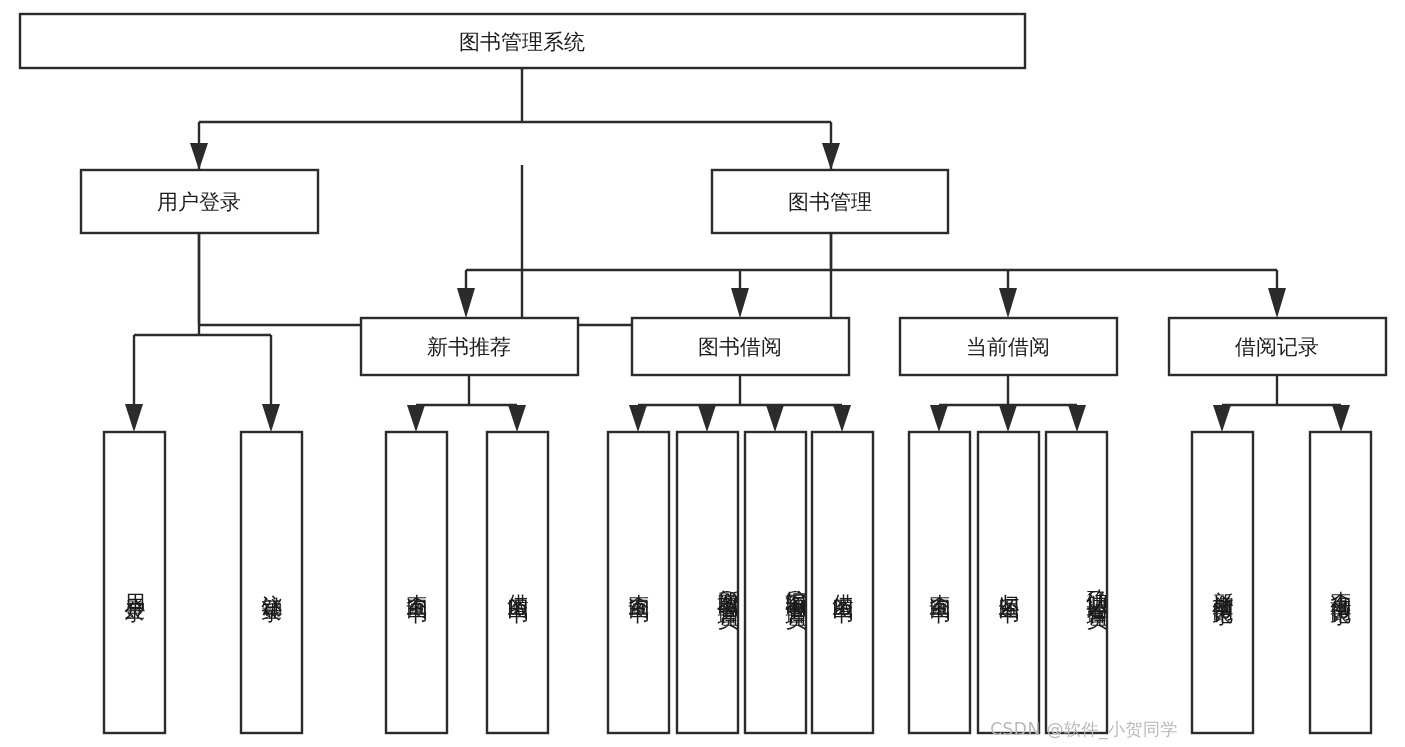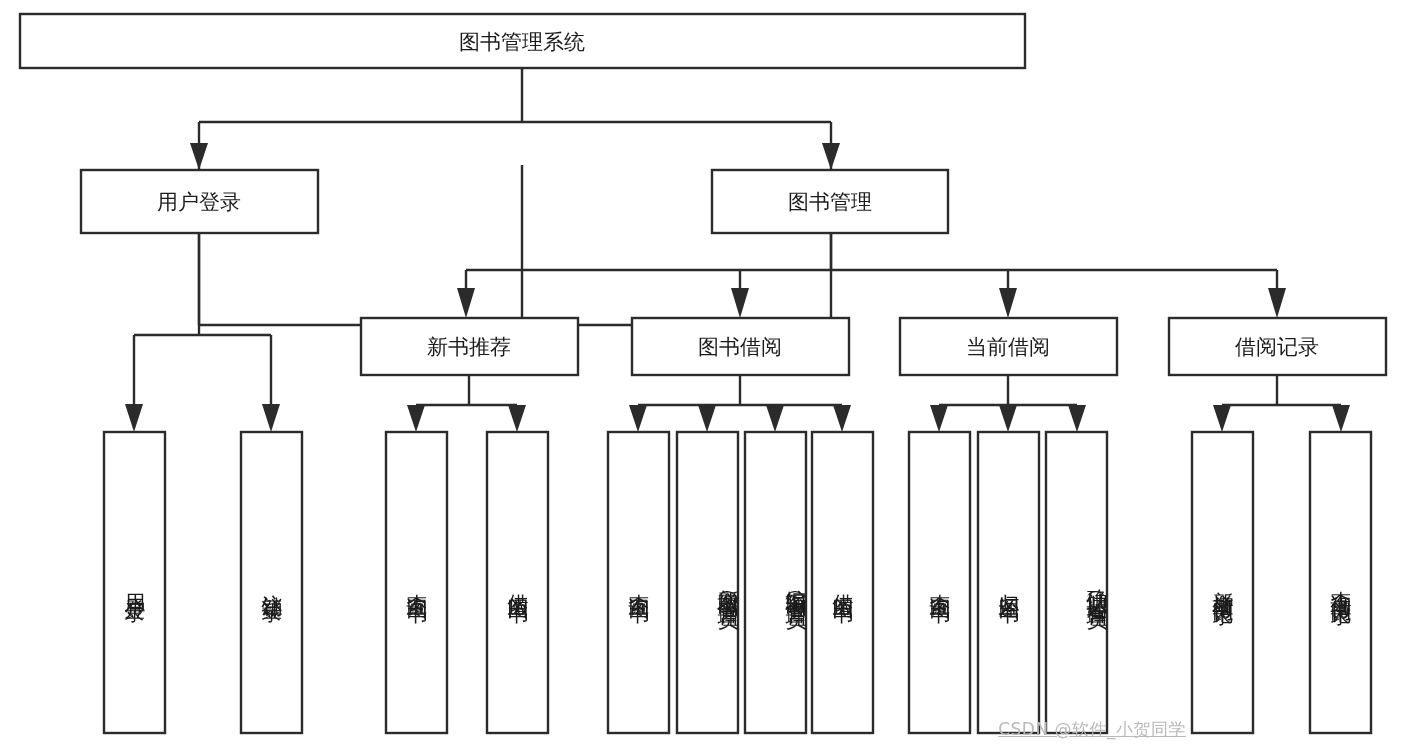--- a/index.html
+++ b/index.html
@@ -59,28 +59,27 @@
     color: #1b1b1b;
     letter-spacing: 3px;
     white-space: nowrap;
     display: flex;
     align-items: center;
     justify-content: center;
     pointer-events: none;
   }
   .watermark {
     position: absolute;
-    right: 8px;
+    right: 16px;
     bottom: 6px;
     font-family: "DejaVu Sans", "Liberation Sans", sans-serif;
     font-size: 17px;
     color: #b9b9b9;
     letter-spacing: 0.5px;
     white-space: nowrap;
-    text-decoration: underline;
   }
 </style>
 </head>
 <body>
 
 <div id="diagram-root">
 
   <svg class="flow" viewBox="0 0 1405 747">
 
     <g>

